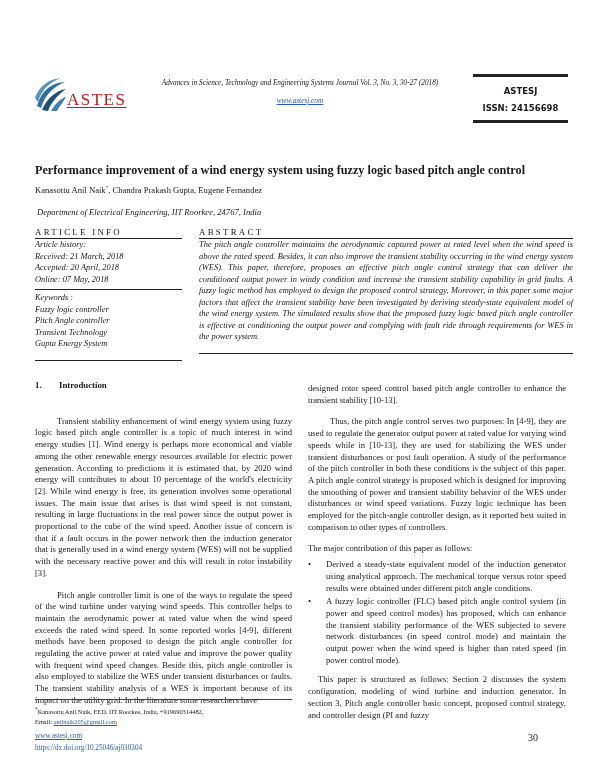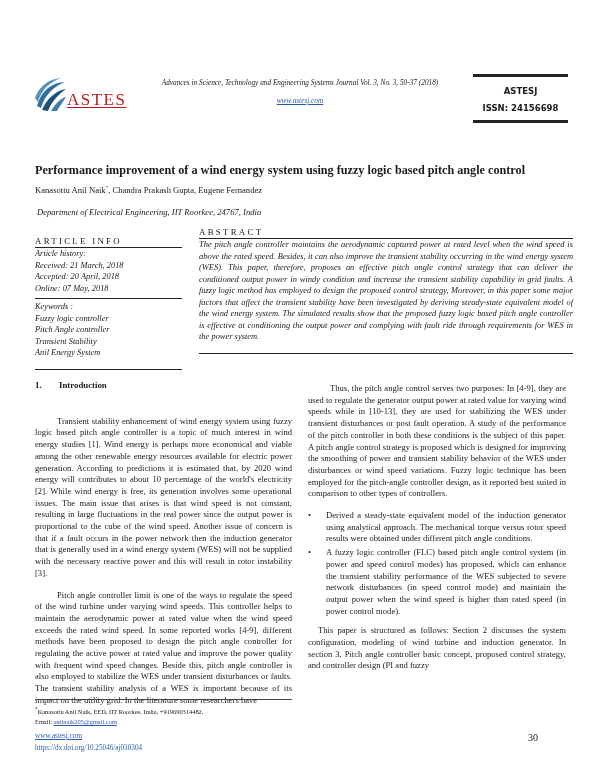--- a/index.html
+++ b/index.html
@@ -22,21 +22,21 @@
     #issn-box .astesj { display: block; margin-top: 9px; }
     #issn-box .issn { display: block; margin-top: 7px; }
 
     
     #paper-title { left: 35px; top: 163px; font-size: 12.2px; font-weight: bold; white-space: nowrap; }
     #authors { left: 35px; top: 185px; font-size: 8.6px; white-space: nowrap; }
     #authors sup { font-size: 5px; }
     #affiliation { left: 37px; top: 207px; font-size: 8.6px; font-style: italic; white-space: nowrap; }
 
     
-    #article-info { left: 35px; top: 236px; width: 147px; }
+    #article-info { left: 35px; top: 227px; width: 147px; }
     .sec-head { font-size: 8.8px; letter-spacing: 2.3px; padding-bottom: 0px; border-bottom: 1.4px solid #222; line-height: 11px; }
     #article-info .hist { font-style: italic; font-size: 8.4px; line-height: 11.5px; padding-bottom: 4px; border-bottom: 1.4px solid #222; }
     #article-info .kw { font-style: italic; font-size: 8.4px; line-height: 11.5px; padding-top: 2px; padding-bottom: 10px; border-bottom: 1.8px solid #222; }
 
     #abstract { left: 199px; top: 227px; width: 374px; }
     #abstract .abs-text { font-style: italic; font-size: 8.45px; line-height: 11.5px; text-align: justify; padding-bottom: 10px; border-bottom: 1.8px solid #222; }
 
     
     .col { position: absolute; font-size: 8.6px; line-height: 11.7px; text-align: justify; }
     #col-left { left: 35px; top: 380px; width: 257px; }
@@ -63,21 +63,21 @@
   <svg width="34" height="36" viewBox="0 0 34 36">
     <path d="M4 30 C 8 14, 20 6, 32 6 C 22 10, 12 18, 8 32 Z" fill="#2f6f9e"></path>
     <path d="M2 22 C 6 10, 16 3, 28 2 C 18 6, 9 12, 5 26 Z" fill="#5a93bd"></path>
     <path d="M9 34 C 14 22, 24 14, 33 13 C 26 18, 18 26, 15 35 Z" fill="#1e4f78"></path>
     <path d="M18 35 C 22 28, 28 22, 33 21 C 30 26, 26 31, 24 35 Z" fill="#3d7fae"></path>
   </svg>
   <span class="logo-text">ASTES</span>
 </div>
 
 <div id="journal-info" class="abs">
-  <span class="line1">Advances in Science, Technology and Engineering Systems Journal Vol. 3, No. 3, 50-37 (2018)</span>
+  <span class="line1">Advances in Science, Technology and Engineering Systems Journal Vol. 3, No. 3, 30-27 (2018)</span>
   <span class="line2">www.astesj.com</span>
 </div>
 
 <div id="issn-box" class="abs">
   <span class="astesj">ASTESJ</span>
   <span class="issn">ISSN: 24156698</span>
 </div>
 
 <div id="paper-title" class="abs">Performance improvement of a wind energy system using fuzzy logic based pitch angle control</div>
 <div id="authors" class="abs">
@@ -90,40 +90,42 @@
   <div class="hist">
     <div>Article history:</div>
     <div>Received: 21 March, 2018</div>
     <div>Accepted: 20 April, 2018</div>
     <div>Online: 07 May, 2018</div>
   </div>
   <div class="kw">
     <div>Keywords :</div>
     <div>Fuzzy logic controller</div>
     <div>Pitch Angle controller</div>
-    <div>Transient Stability</div>
-    <div>Anil Energy System</div>
+    <div>Transient Technology</div>
+    <div>Gupta Energy System</div>
   </div>
 </div>
 
 <div id="abstract" class="abs">
   <div class="sec-head">ABSTRACT</div>
   <div class="abs-text">The pitch angle controller maintains the aerodynamic captured power at rated level when the wind speed is above the rated speed. Besides, it can also improve the transient stability occurring in the wind energy system (WES). This paper, therefore, proposes an effective pitch angle control strategy that can deliver the conditioned output power in windy condition and increase the transient stability capability in grid faults. A fuzzy logic method has employed to design the proposed control strategy, Moreover, in this paper some major factors that affect the transient stability have been investigated by deriving steady-state equivalent model of the wind energy system. The simulated results show that the proposed fuzzy logic based pitch angle controller is effective at conditioning the output power and complying with fault ride through requirements for WES in the power system.</div>
 </div>
 
 <div id="col-left" class="col">
   <div class="section-head">
     <span class="num">1.</span><span>Introduction</span>
   </div>
   <p class="para">Transient stability enhancement of wind energy system using fuzzy logic based pitch angle controller is a topic of much interest in wind energy studies [1]. Wind energy is perhaps more economical and viable among the other renewable energy resources available for electric power generation. According to predictions it is estimated that, by 2020 wind energy will contributes to about 10 percentage of the world's electricity [2]. While wind energy is free, its generation involves some operational issues. The main issue that arises is that wind speed is not constant, resulting in large fluctuations in the real power since the output power is proportional to the cube of the wind speed. Another issue of concern is that if a fault occurs in the power network then the induction generator that is generally used in a wind energy system (WES) will not be supplied with the necessary reactive power and this will result in rotor instability [3].</p>
   <p class="para last-left">Pitch angle controller limit is one of the ways to regulate the speed of the wind turbine under varying wind speeds. This controller helps to maintain the aerodynamic power at rated value when the wind speed exceeds the rated wind speed. In some reported works [4-9], different methods have been proposed to design the pitch angle controller for regulating the active power at rated value and improve the power quality with frequent wind speed changes. Beside this, pitch angle controller is also employed to stabilize the WES under transient disturbances or faults. The transient stability analysis of a WES is important because of its impact on the utility grid. In the literature some researchers have</p>
 </div>
 
 <div id="col-right" class="col">
+  <p class="para noindent">designed rotor speed control based pitch angle controller to enhance the transient stability [10-13].</p>
   <p class="para">Thus, the pitch angle control serves two purposes: In [4-9], they are used to regulate the generator output power at rated value for varying wind speeds while in [10-13], they are used for stabilizing the WES under transient disturbances or post fault operation. A study of the performance of the pitch controller in both these conditions is the subject of this paper. A pitch angle control strategy is proposed which is designed for improving the smoothing of power and transient stability behavior of the WES under disturbances or wind speed variations. Fuzzy logic technique has been employed for the pitch-angle controller design, as it reported best suited in comparison to other types of controllers.</p>
+  <p class="para noindent" style="margin-bottom:4px;">The major contribution of this paper as follows:</p>
   <ul class="bullet-list">
     <li>Derived a steady-state equivalent model of the induction generator using analytical approach. The mechanical torque versus rotor speed results were obtained under different pitch angle conditions.</li>
     <li>A fuzzy logic controller (FLC) based pitch angle control system (in power and speed control modes) has proposed, which can enhance the transient stability performance of the WES subjected to severe network disturbances (in speed control mode) and maintain the output power when the wind speed is higher than rated speed (in power control mode).</li>
   </ul>
   <p class="para" style="text-indent:10px;">This paper is structured as follows: Section 2 discusses the system configuration, modeling of wind turbine and induction generator. In section 3, Pitch angle controller basic concept, proposed control strategy, and controller design (PI and fuzzy</p>
 </div>
 
 <div id="footnote" class="abs">
   <div><sup>*</sup><span>Kanasottu Anil Naik, EED, IIT Roorkee, India, +919690314482,</span></div>
   <div><span>Email: </span><a>anilnaik205@gmail.com</a></div>

